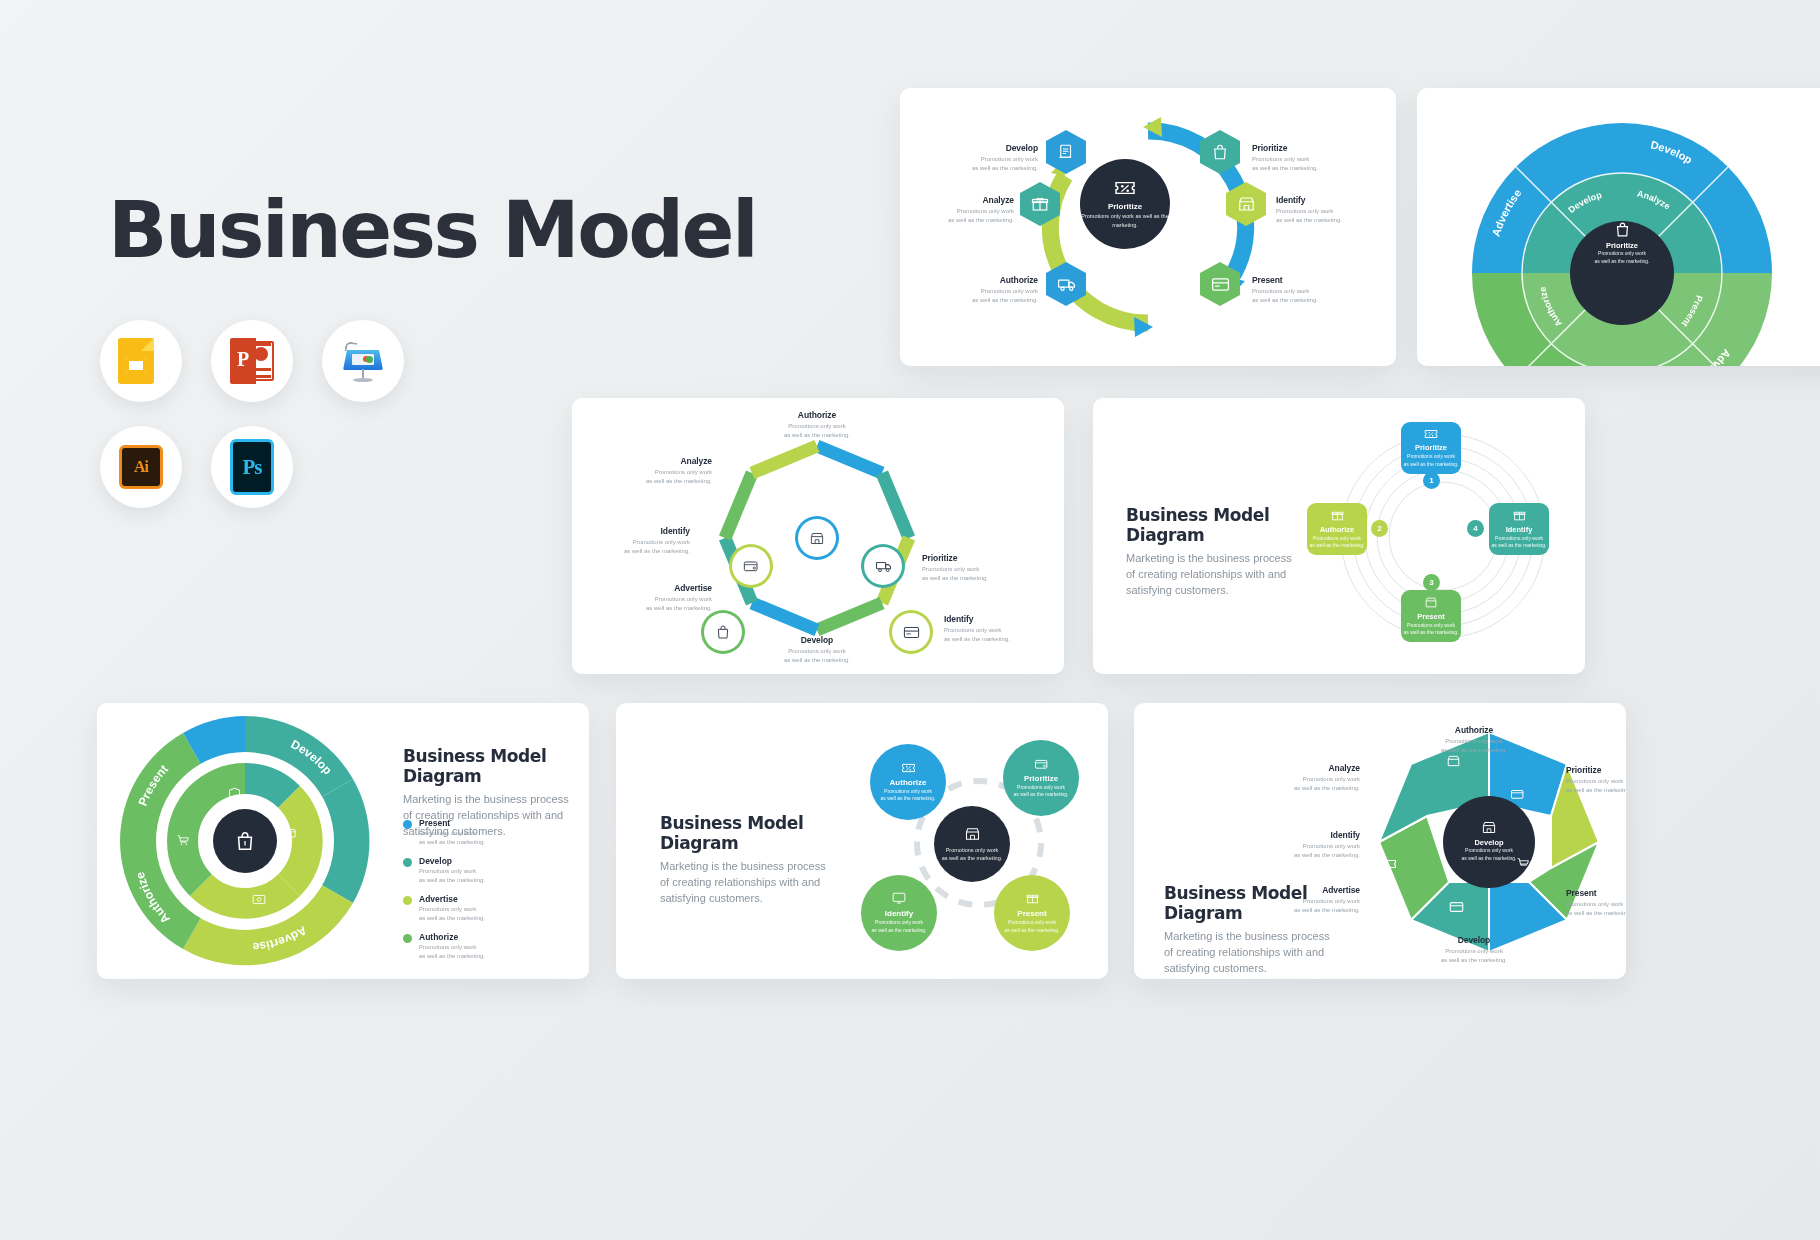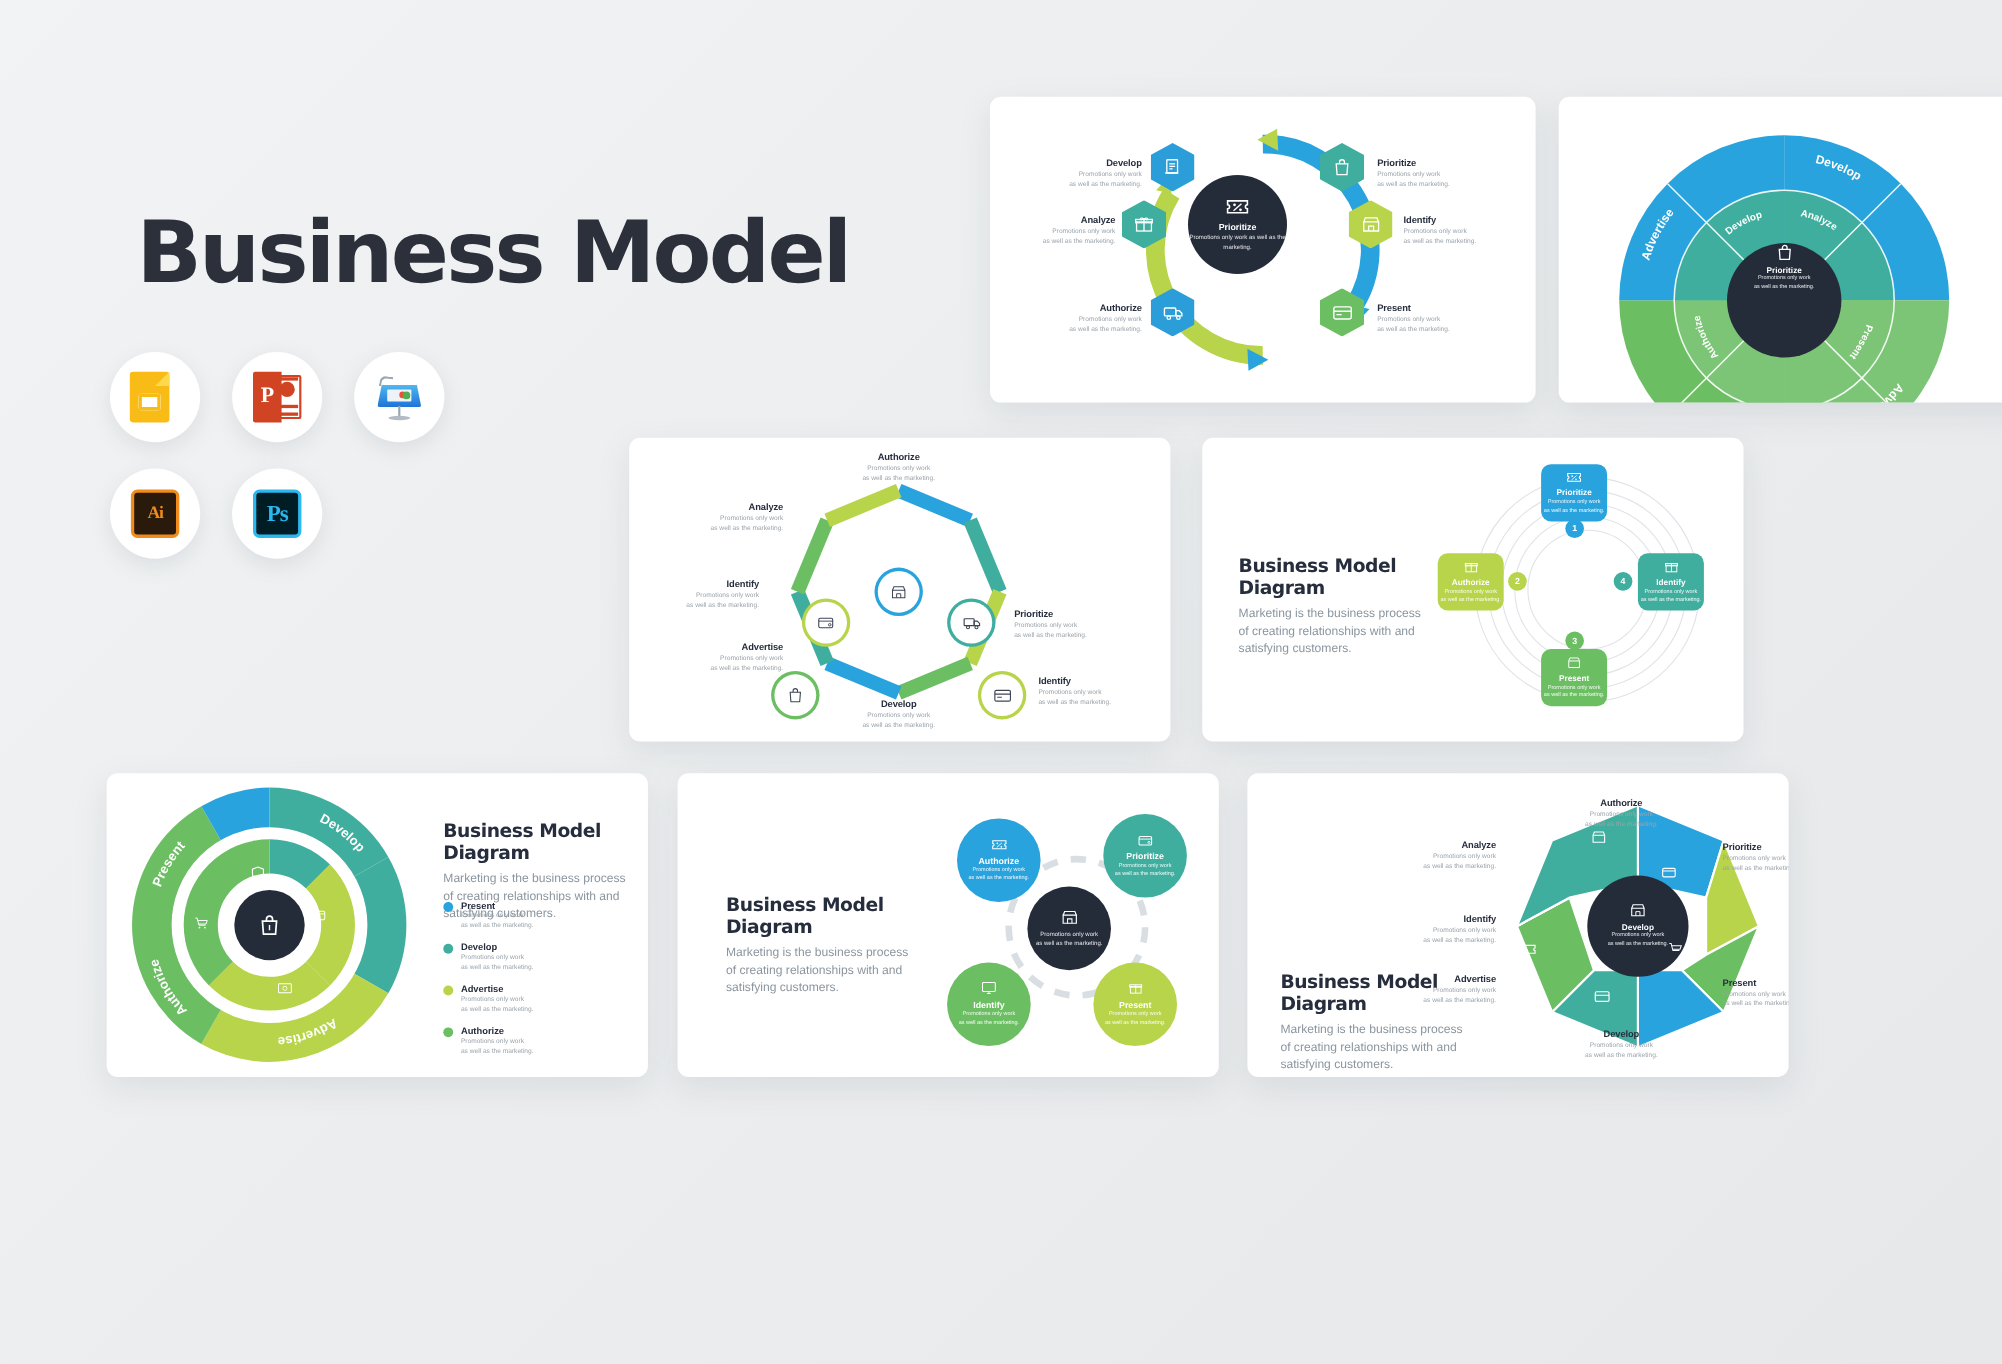--- a/index.html
+++ b/index.html
@@ -4,21 +4,21 @@
 <style>
   * { box-sizing: border-box; margin: 0; padding: 0; }
   html, body { width: 1820px; height: 1240px; overflow: hidden; }
   body {
     font-family: "Liberation Sans", sans-serif;
     background: linear-gradient(135deg, #f2f3f4 0%, #eceeef 40%, #e6e8ea 100%);
     position: relative;
   }
 
   
-  .hero { position: absolute; left: 124px; top: 190px; width: 700px; }
+  .hero { position: absolute; left: 108px; top: 190px; width: 700px; }
   .hero-title {
     font-size: 78px;
     font-weight: bold;
     letter-spacing: -2.5px;
     color: #2b303b;
     line-height: 1.05;
     font-family: "DejaVu Sans", sans-serif;
   }
   .app-icons { position: absolute; left: 100px; top: 320px; width: 420px; }
   .icon-row { display: flex; gap: 29px; margin-bottom: 24px; }
@@ -55,21 +55,21 @@
   .ic-key .dot2{ position:absolute; left:23px; top:18px; width:6px;height:6px;border-radius:50%;background:#f04e37;}
   .ic-key .pole{ position:absolute; left:22px; top:31px; width:2px;height:10px;background:#9aa7b2;}
   .ic-key .base{ position:absolute; left:13px; top:40px; width:20px;height:4px;border-radius:50%;background:#b3bcc5;}
   .ic-key .mic{ position:absolute; left:5px; top:4px; width:12px;height:10px;border-left:2px solid #9aa7b2;border-top:2px solid #9aa7b2;border-radius:6px 0 0 0; transform:rotate(8deg);}
 
   
   .ic-ai { width:44px;height:44px;border-radius:6px;background:#2a1a0c;border:3px solid #f08c1b;
     display:flex;align-items:center;justify-content:center;}
   .ic-ai span{color:#f08c1b;font-weight:bold;font-size:16px;font-family:"Liberation Serif",serif;letter-spacing:-1px;}
   
-  .ic-ps { width:44px;height:44px;border-radius:6px;background:#001d26;border:3px solid #2bb8ef;
+  .ic-ps { width:44px;height:56px;border-radius:6px;background:#001d26;border:3px solid #2bb8ef;
     display:flex;align-items:center;justify-content:center;}
   .ic-ps span{color:#2bb8ef;font-weight:bold;font-size:21px;font-family:"Liberation Serif",serif;letter-spacing:-1px;}
 
   
   .slide {
     position: absolute;
     background: #ffffff;
     border-radius: 10px;
     box-shadow: 0 10px 28px rgba(130,140,155,0.16);
     overflow: hidden;

